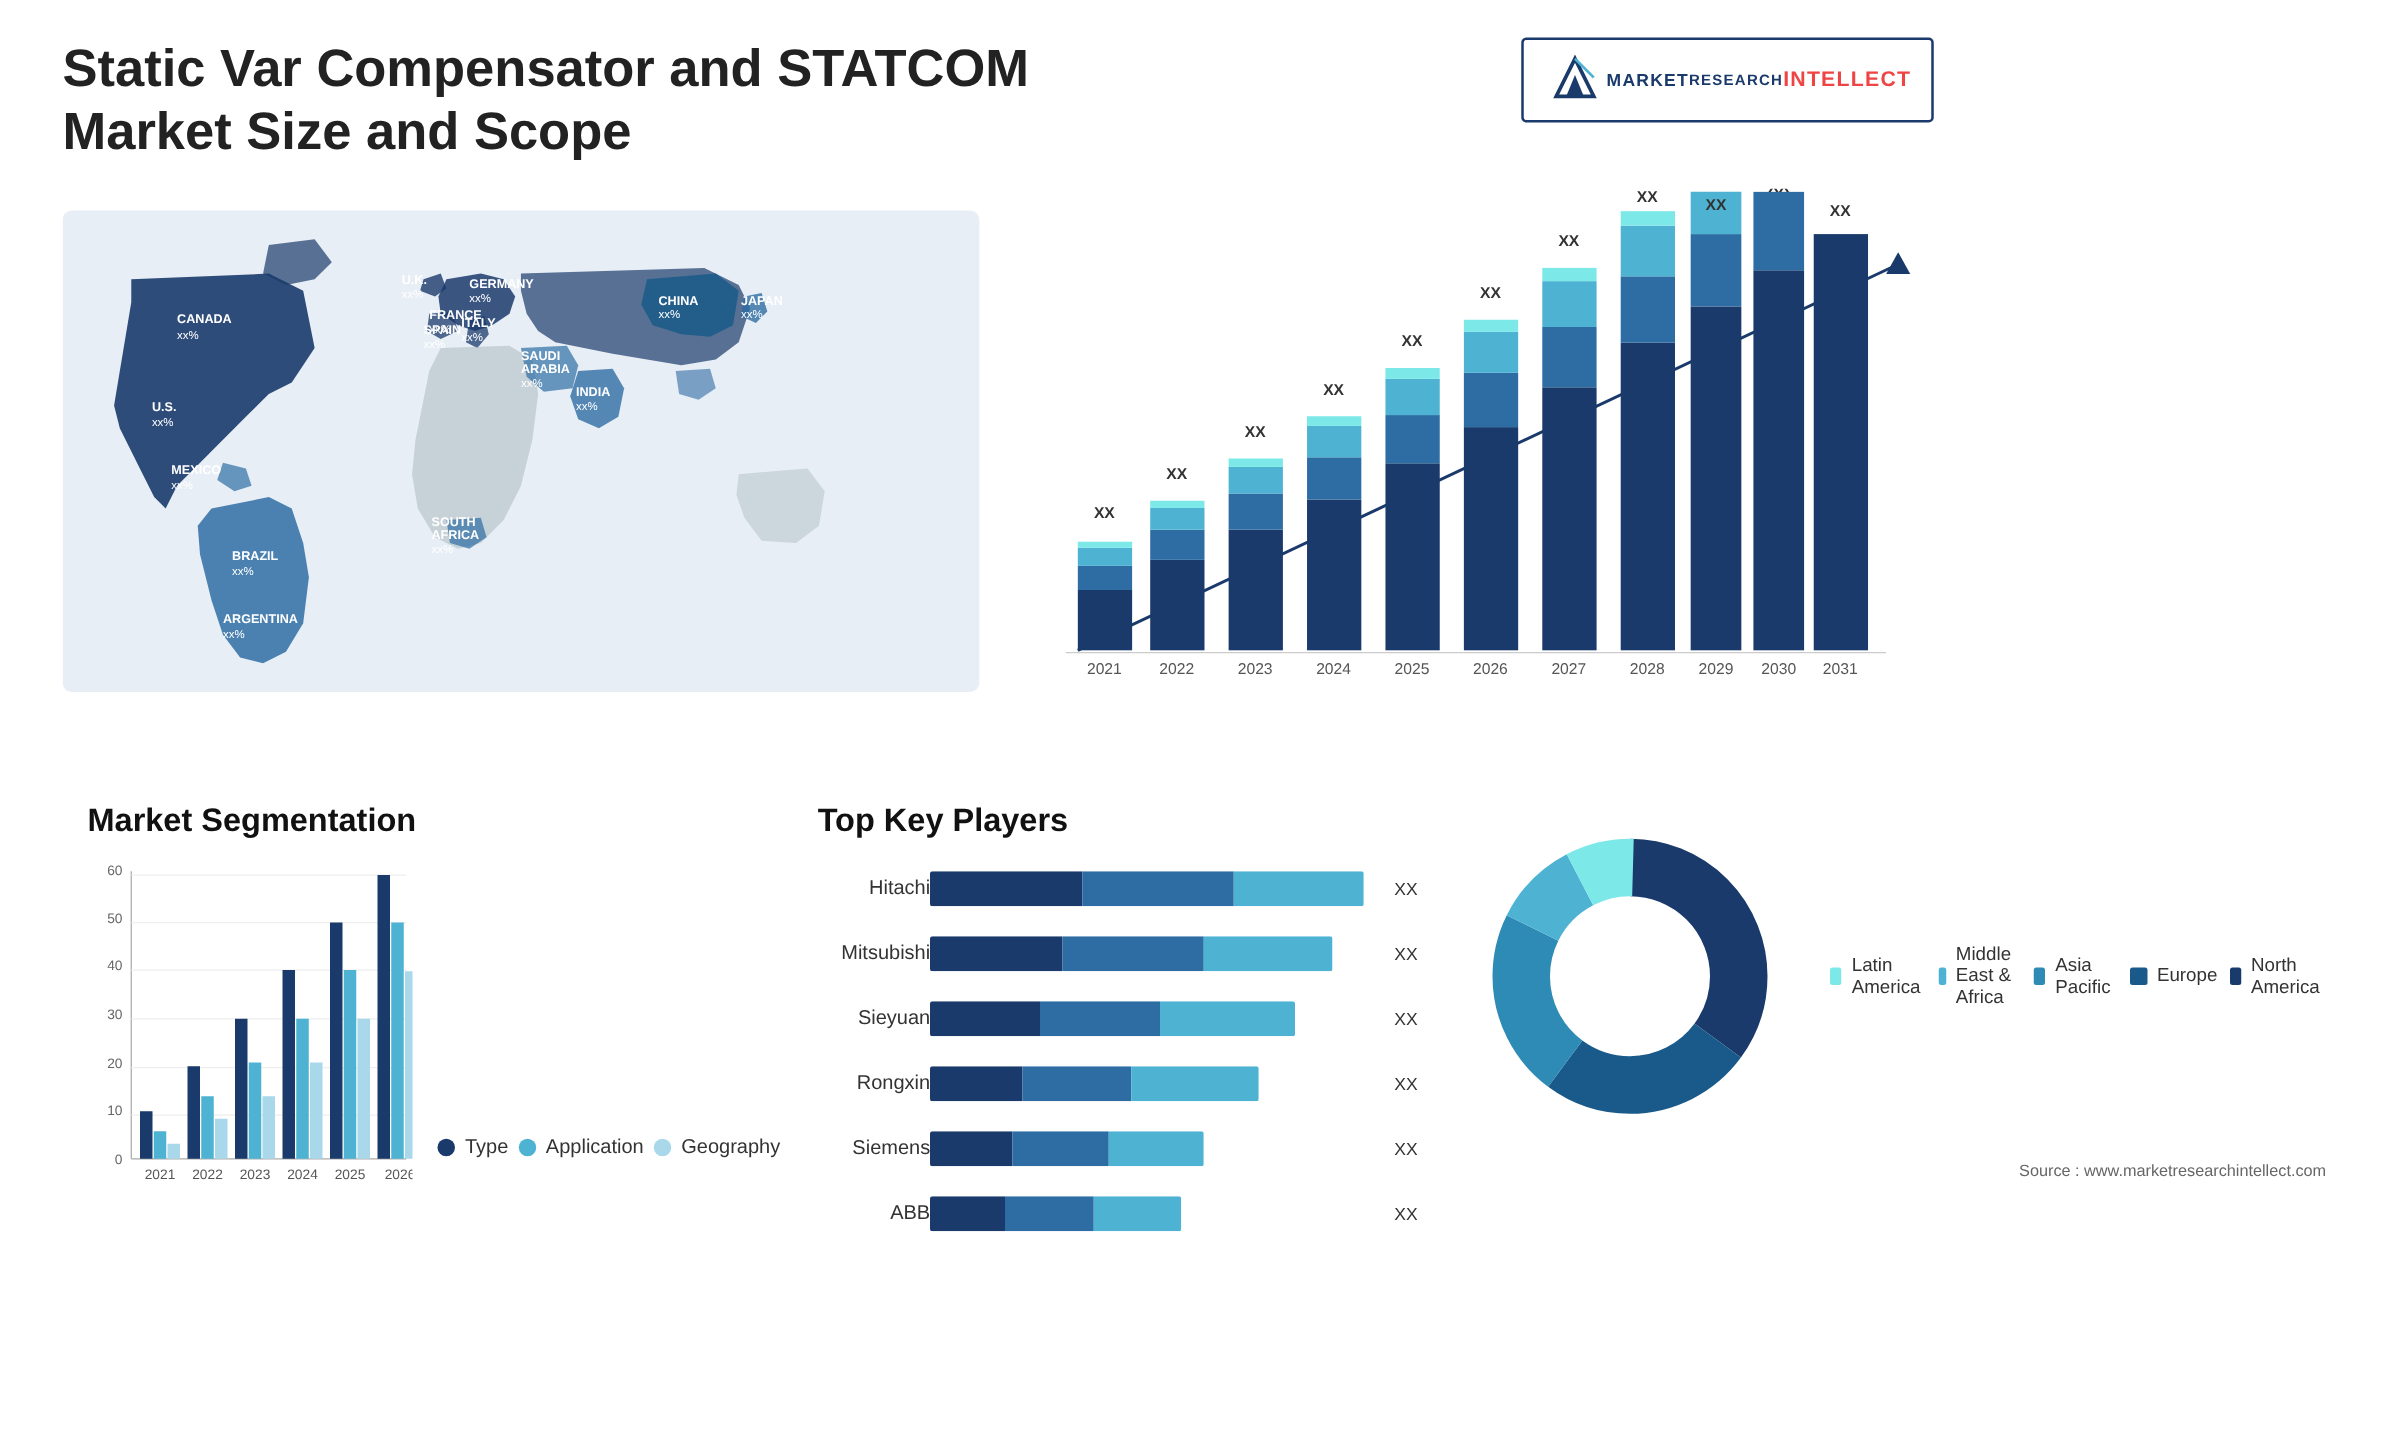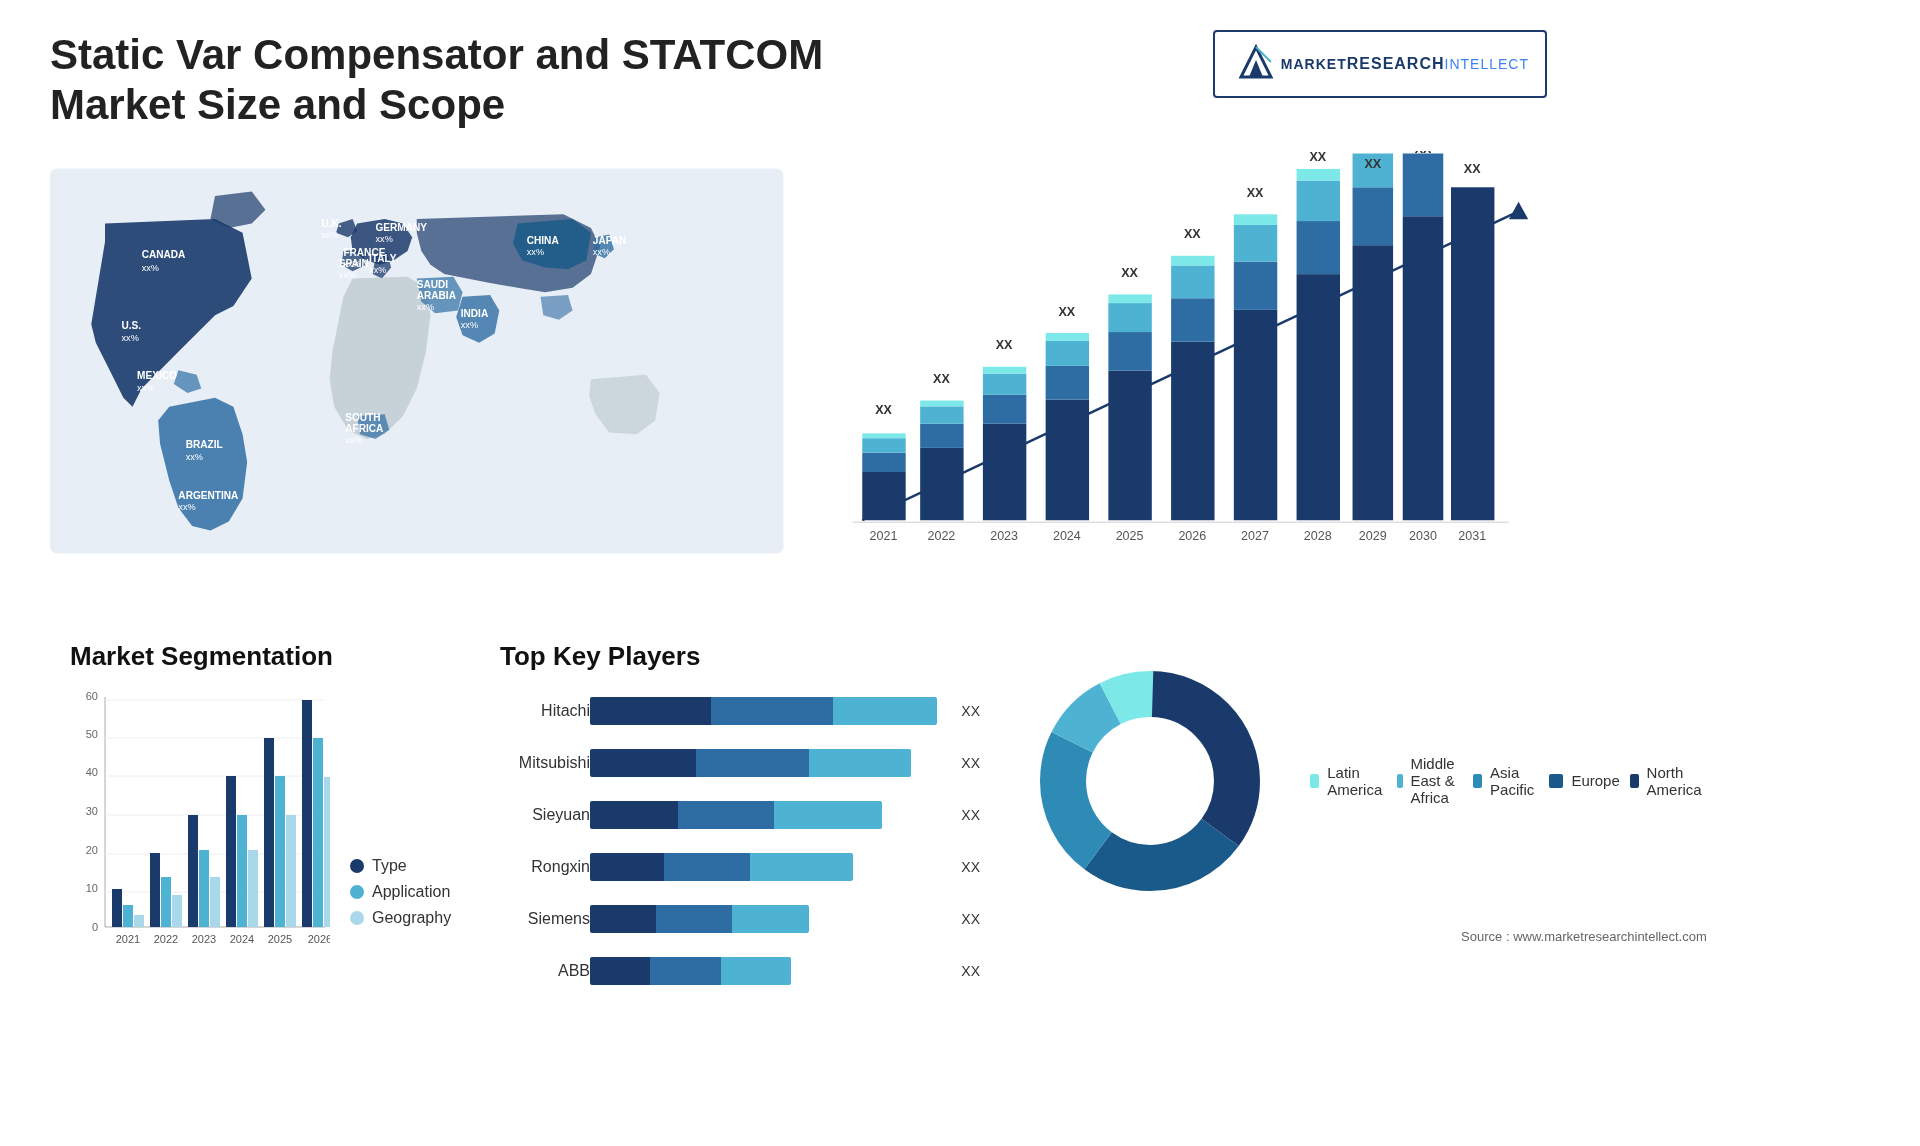--- a/index.html
+++ b/index.html
@@ -43,22 +43,22 @@
       min-width: 200px;
     }
 
     .logo-icon {
       width: 50px;
       height: 40px;
       margin-bottom: 4px;
     }
 
     .logo-text-market { font-size: 14px; font-weight: 700; color: #1a3a6b; letter-spacing: 1px; }
-    .logo-text-research { font-size: 16px; font-weight: 700; color: #1a3a6b; letter-spacing: 1px; }
-    .logo-text-intellect { font-size: 14px; font-weight: 400; color: #3b82f6; letter-spacing: 1px; }
+    .logo-text-research { font-size: 12px; font-weight: 700; color: #1a3a6b; letter-spacing: 1px; }
+    .logo-text-intellect { font-size: 17px; font-weight: 700; color: #ef4444; letter-spacing: 1px; }
 
     
     .content-top {
       display: flex;
       gap: 30px;
       height: 460px;
       margin-bottom: 30px;
     }
 
     .map-section {
@@ -114,21 +114,21 @@
 
     
     .seg-chart-container {
       display: flex;
       gap: 20px;
       align-items: flex-end;
     }
 
     .seg-legend {
       display: flex;
-      flex-direction: column;
+      flex-direction: row;
       gap: 8px;
       padding-bottom: 40px;
     }
 
     .legend-item {
       display: flex;
       align-items: center;
       gap: 8px;
       font-size: 16px;
       color: #333;

